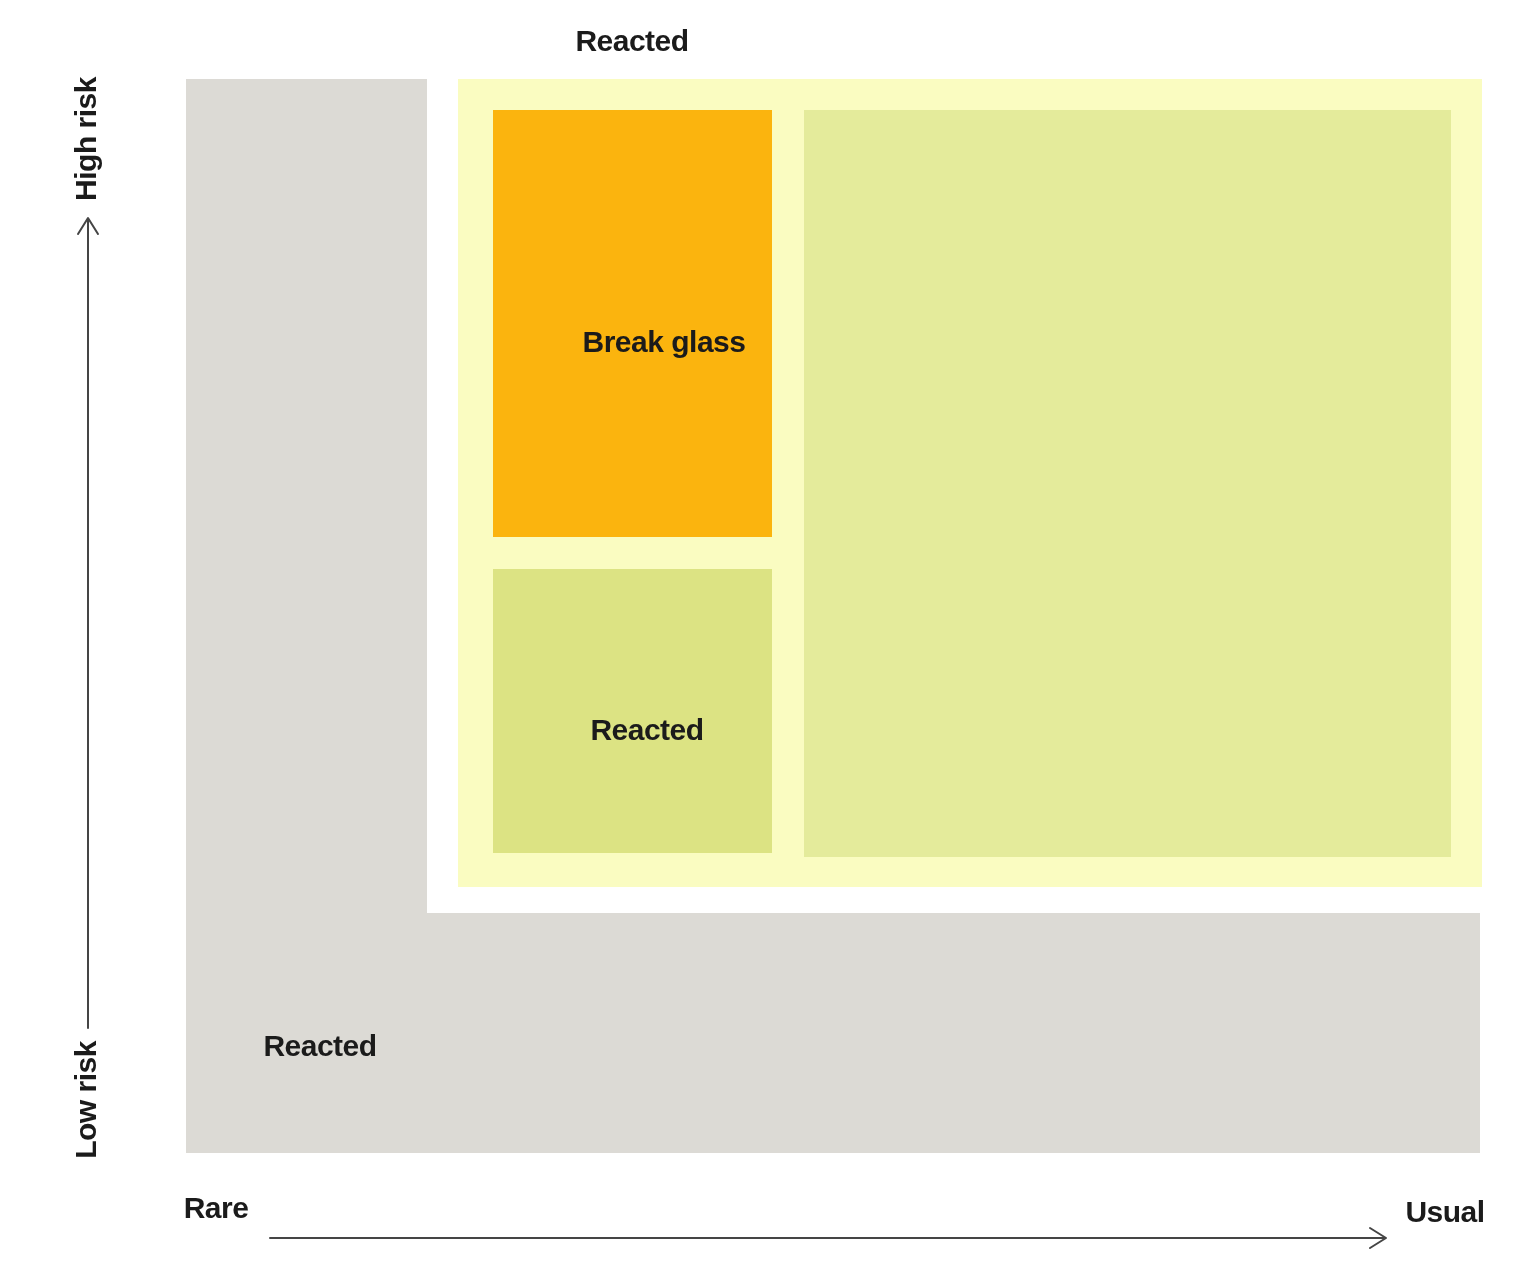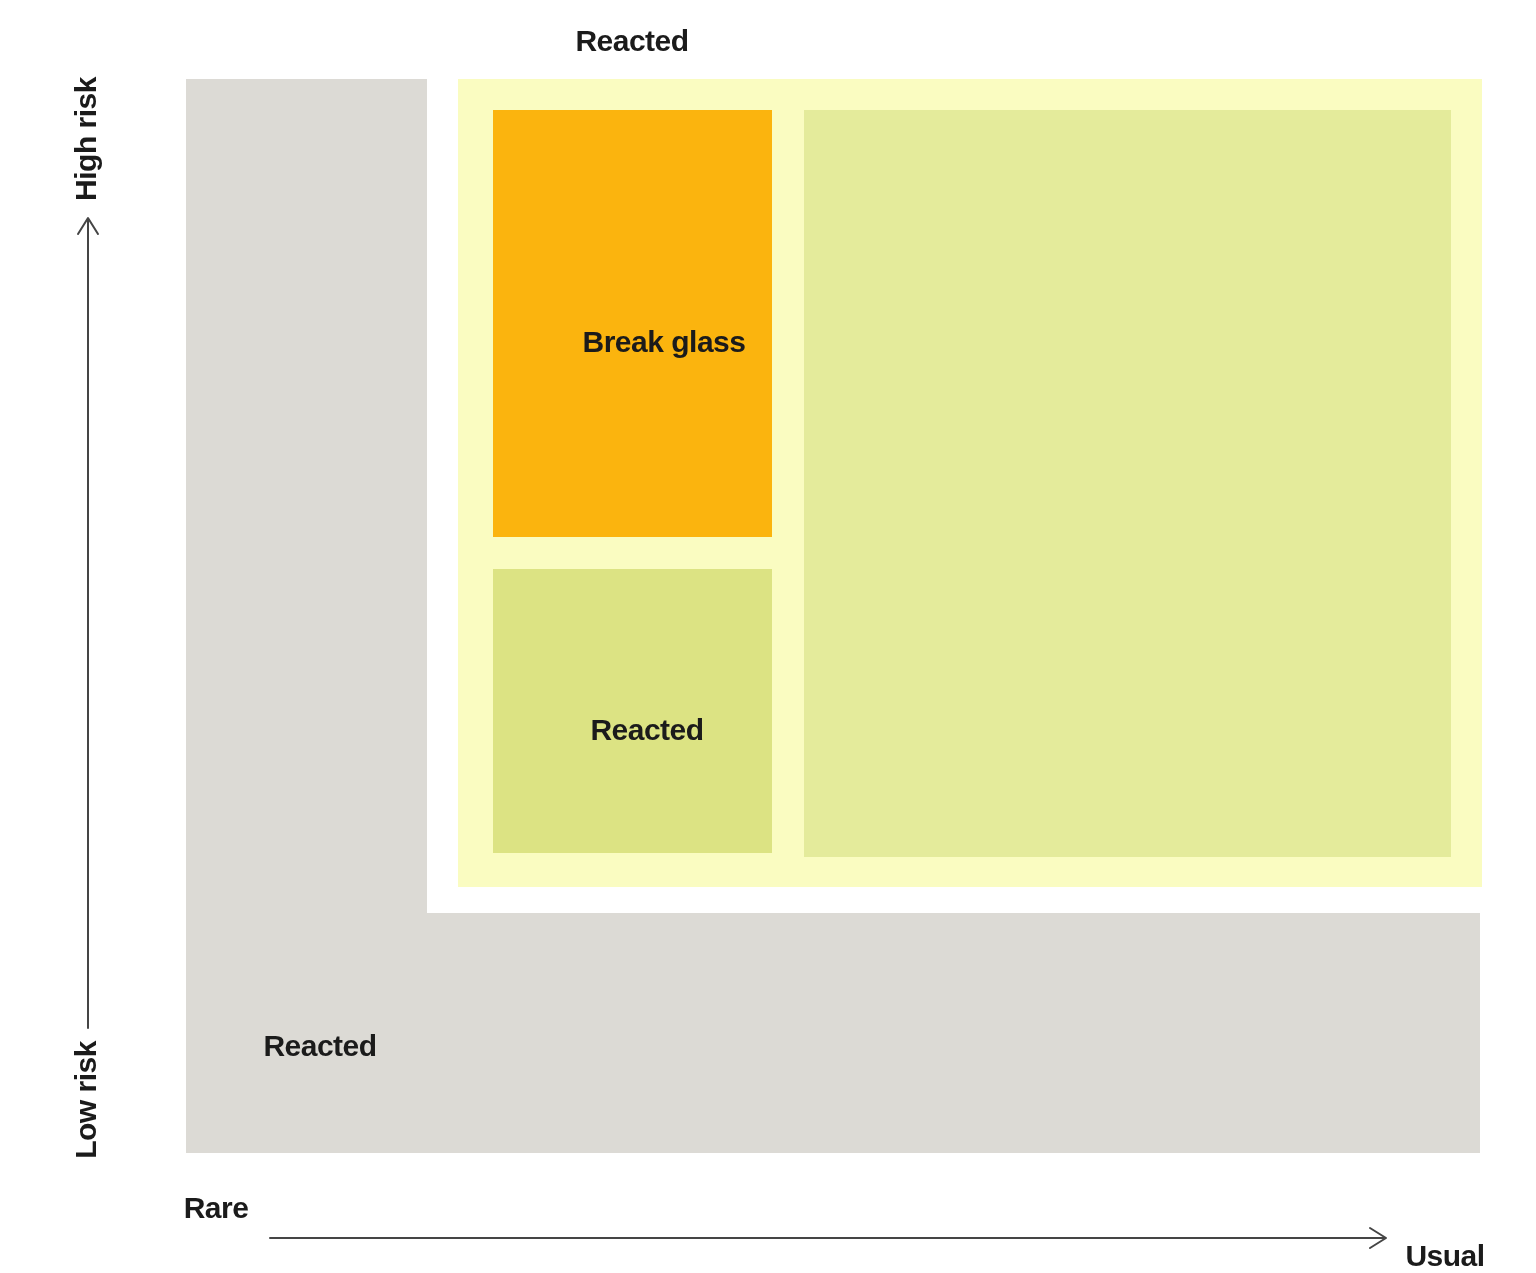--- a/index.html
+++ b/index.html
@@ -48,21 +48,21 @@
   }
 
   #handled-label     { left: 632px;  top: 41px; }
   #break-glass-label { left: 664px;  top: 342px; }
   #reacted-label     { left: 647px;  top: 730px; }
   #managed-label     { left: 1127px; top: 484px; }
   #ignored-label     { left: 320px;  top: 1046px; }
   #high-risk-label   { left: 86px;   top: 139px; }
   #low-risk-label    { left: 86px;   top: 1100px; }
   #rare-label        { left: 216px;  top: 1208px; }
-  #usual-label       { left: 1445px; top: 1212px; margin-top: 44px; }
+  #usual-label       { left: 1445px; top: 1212px; }
 </style>
 </head>
 <body>
 
 <div class="canvas">
 
   <div class="region" id="ignored-col" style="background-color: rgb(220, 218, 213);"></div>
   <div class="region" id="ignored-bar" style="background-color: rgb(220, 218, 213);"></div>
   <div class="region" id="handled" style="background-color: rgb(250, 252, 193);"></div>
   <div class="region" id="break-glass" style="background-color: rgb(251, 180, 14);"></div>

